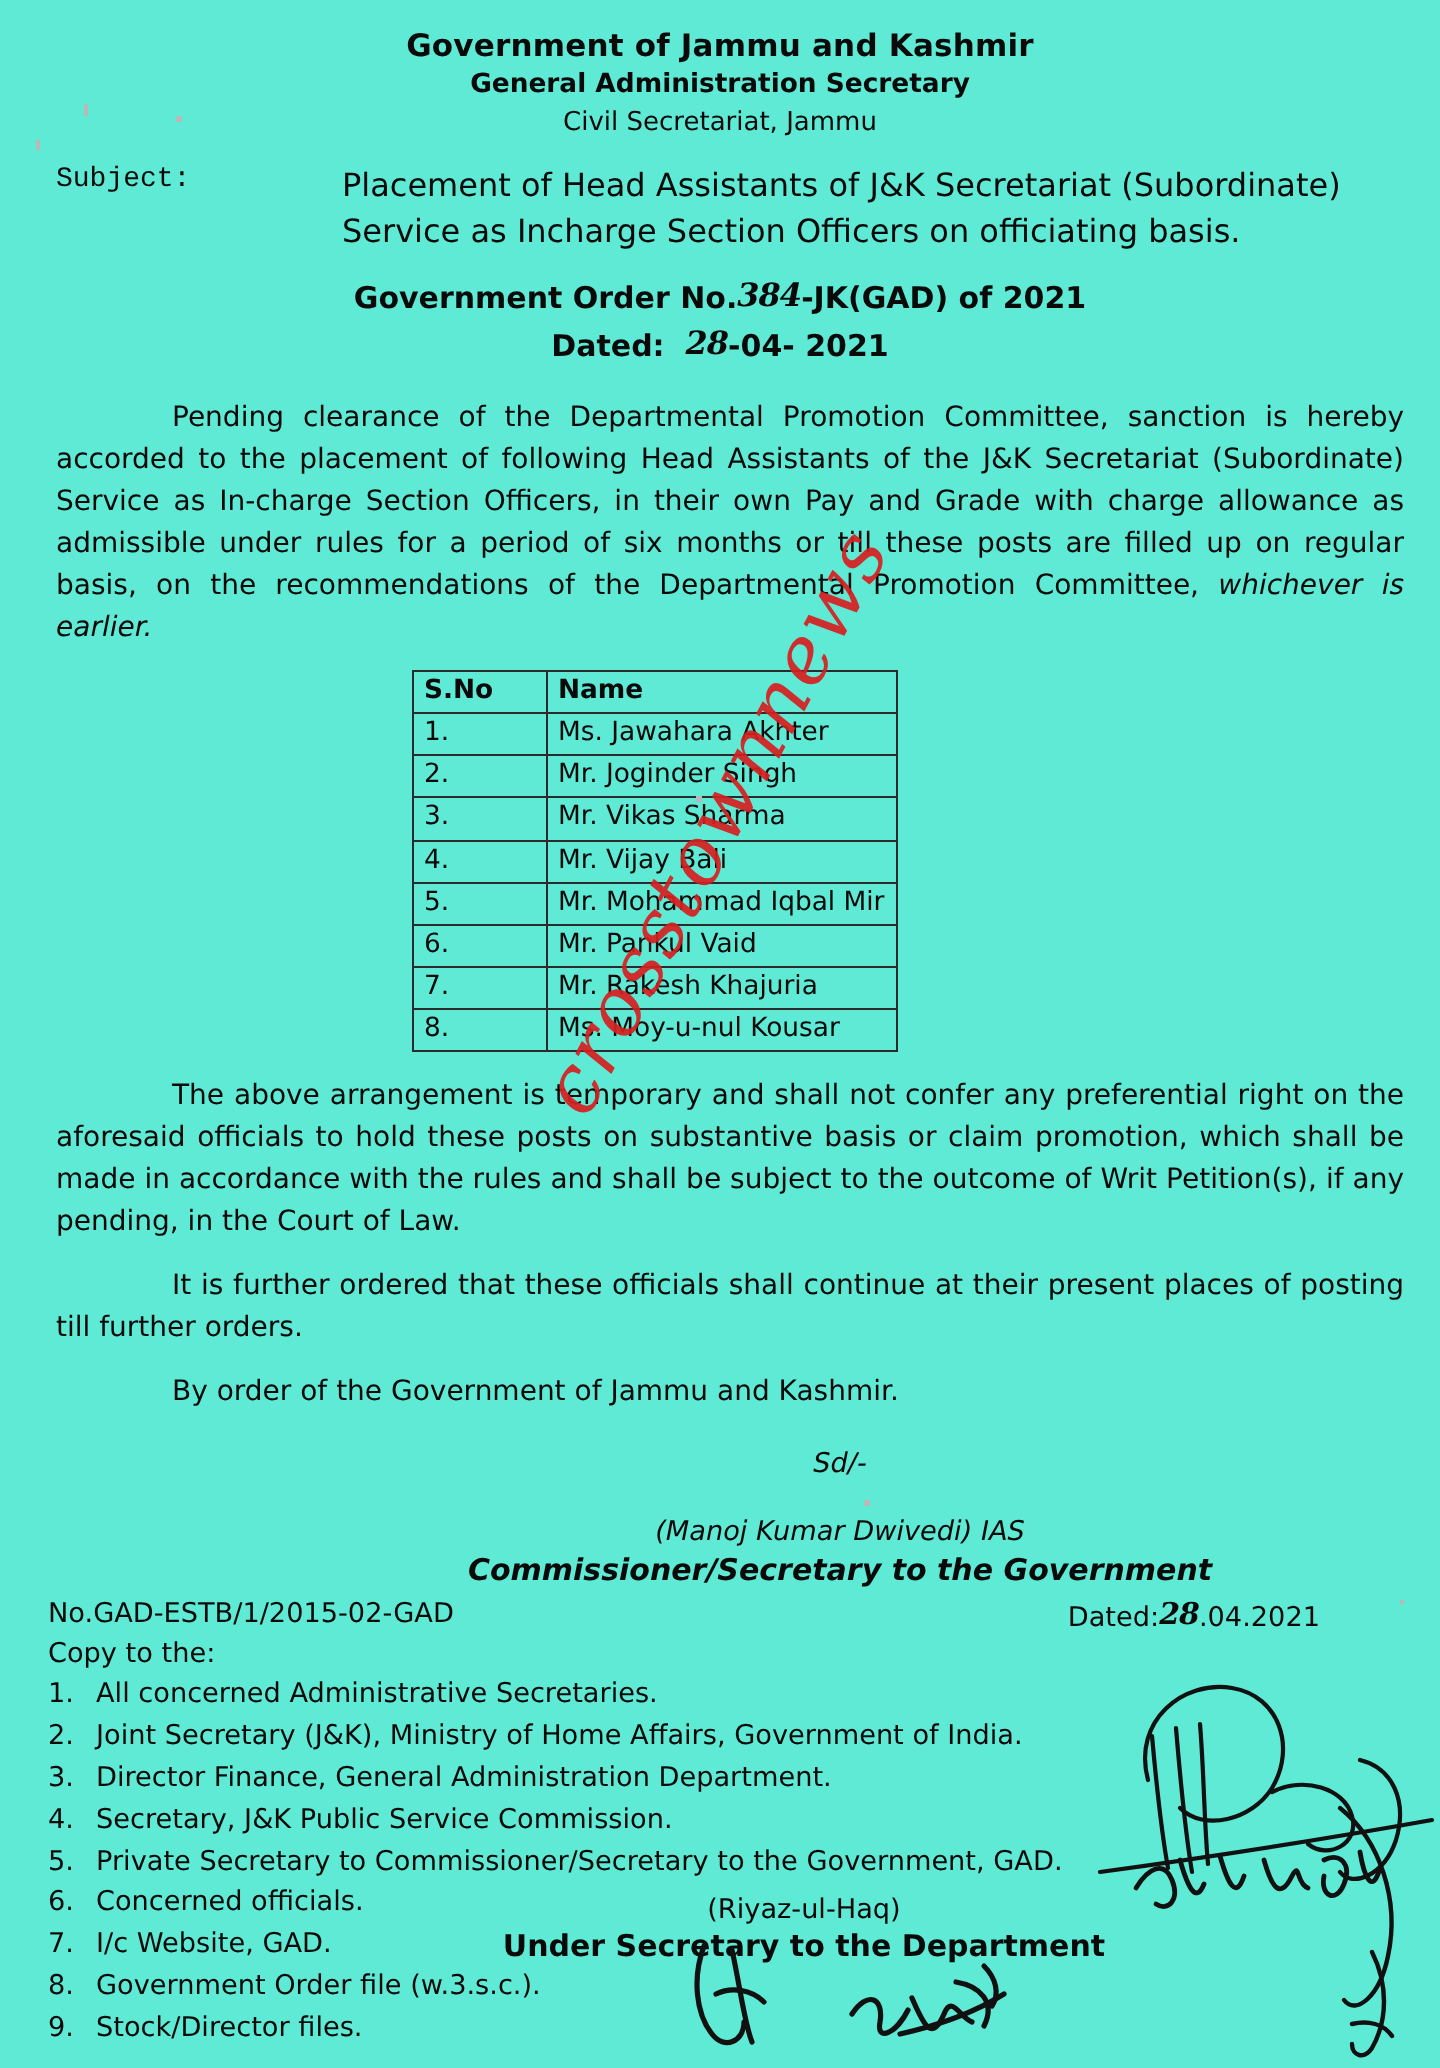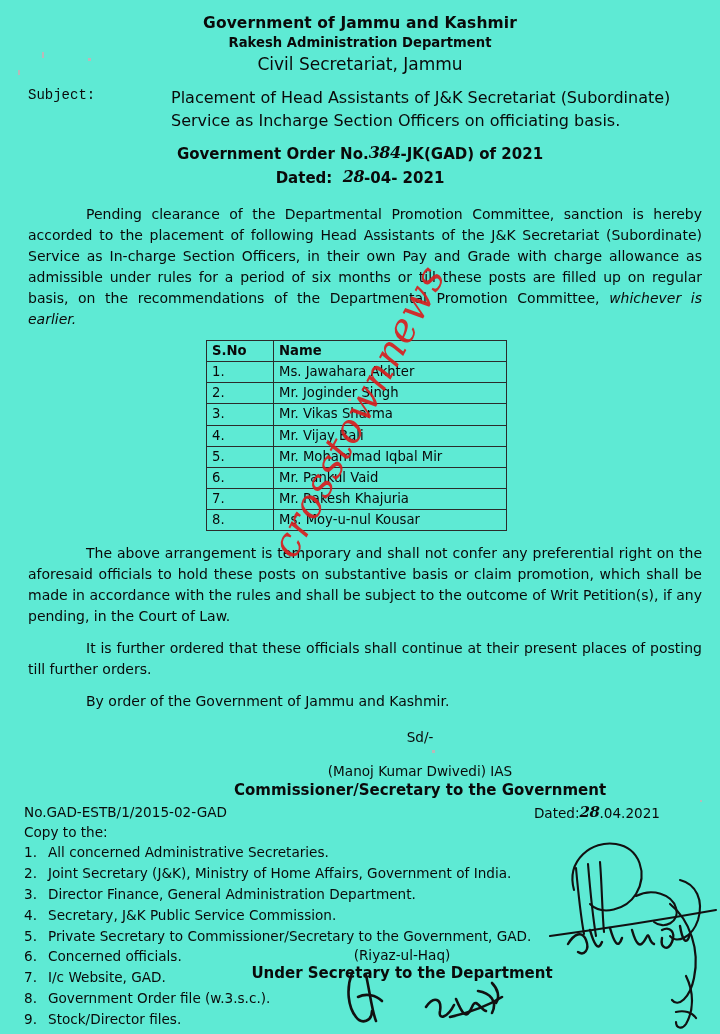--- a/index.html
+++ b/index.html
@@ -28,21 +28,21 @@
   .hdr-l1 {
     font-size: 15.5px;
     letter-spacing: .1px;
     padding-top: 14px;
   }
   .hdr-l2 {
     font-size: 13.2px;
     padding-top: 3px;
   }
   .hdr-l3 {
-    font-size: 17px;
+    font-size: 13px;
     font-weight: normal;
     padding-top: 4px;
   }
 
   
   .subject-row {
     display: flex;
     margin-top: 13px;
     padding-left: 28px;
     padding-right: 18px;
@@ -96,21 +96,21 @@
 
   
   .tbl-wrap {
     margin-top: 10px;
     display: flex;
     justify-content: flex-start;
     padding-left: 206px;
   }
   table.names {
     border-collapse: collapse;
-    width: 301px;
+    width: 243px;
     table-layout: fixed;
   }
   table.names th,
   table.names td {
     border: 1px solid #2b2b2b;
     font-size: 13.2px;
     padding: 1px 5px 2px 5px;
     line-height: 1.3;
     height: 17px;
   }
@@ -119,20 +119,21 @@
     text-align: left;
   }
   .col-sno { width: 56px; }
 
   
   .sig-block {
     margin-top: 17px;
     text-align: center;
     padding-left: 150px;
     padding-right: 30px;
+    font-style: italic;
   }
   .sig-sd    { font-size: 13.6px; }
   .sig-name  { font-size: 13.6px; margin-top: 18px; }
   .sig-desig { font-size: 15px; font-weight: bold; margin-top: 2px; }
 
   
   .ref-row {
     display: flex;
     justify-content: space-between;
     margin-top: 5px;
@@ -201,21 +202,21 @@
     pointer-events: none;
   }
 </style>
 </head>
 <body>
 
 <div id="page">
 
   <div class="hdr">
     <div class="hdr-l1">Government of Jammu and Kashmir</div>
-    <div class="hdr-l2">Rakesh Administration Department</div>
+    <div class="hdr-l2">General Administration Secretary</div>
     <div class="hdr-l3">Civil Secretariat, Jammu</div>
   </div>
 
   <div class="subject-row">
     <div class="subject-label">Subject:</div>
     <div class="subject-body">Placement of Head Assistants of J&amp;K Secretariat (Subordinate) Service as Incharge Section Officers on officiating basis.</div>
   </div>
 
   <div class="order-block">
     <div class="order-line"><span>Government Order No.</span><span class="hand">384</span><span>-JK(GAD) of 2021</span></div>

